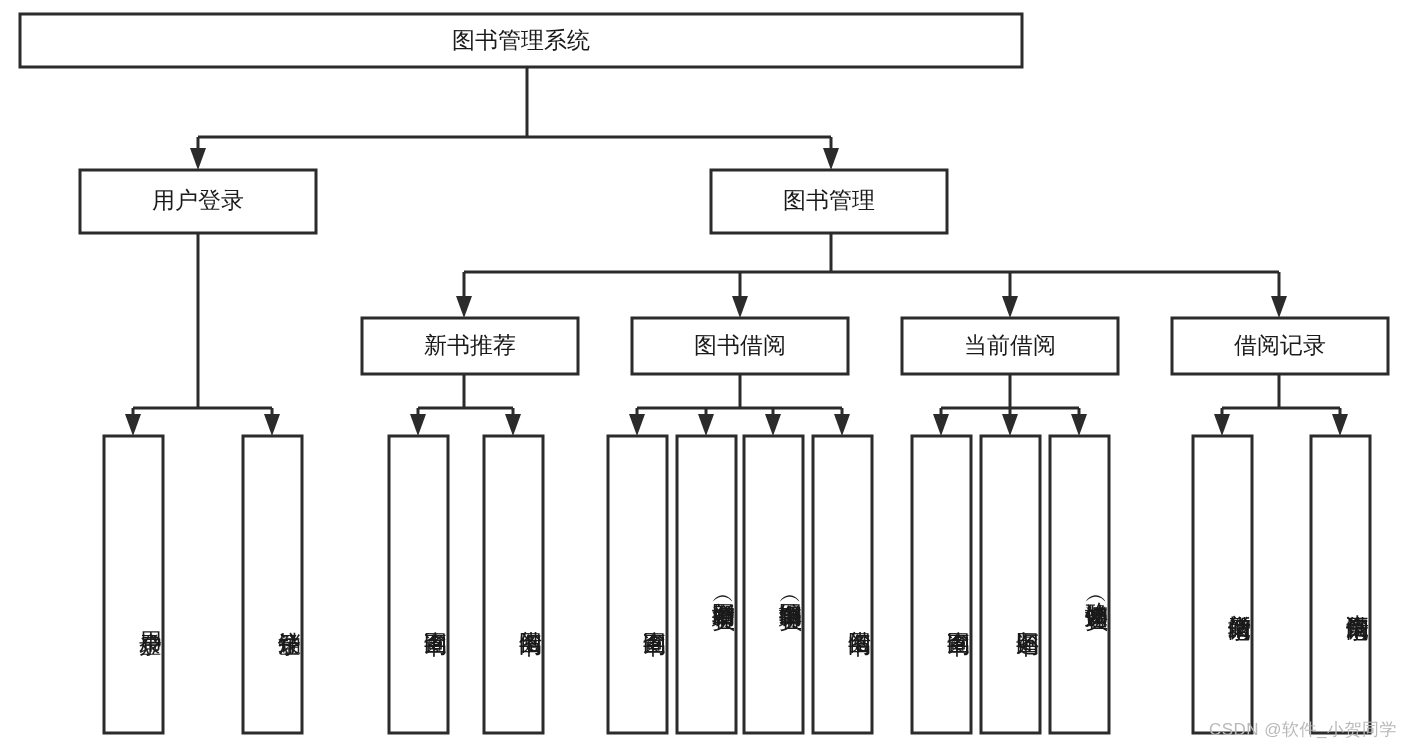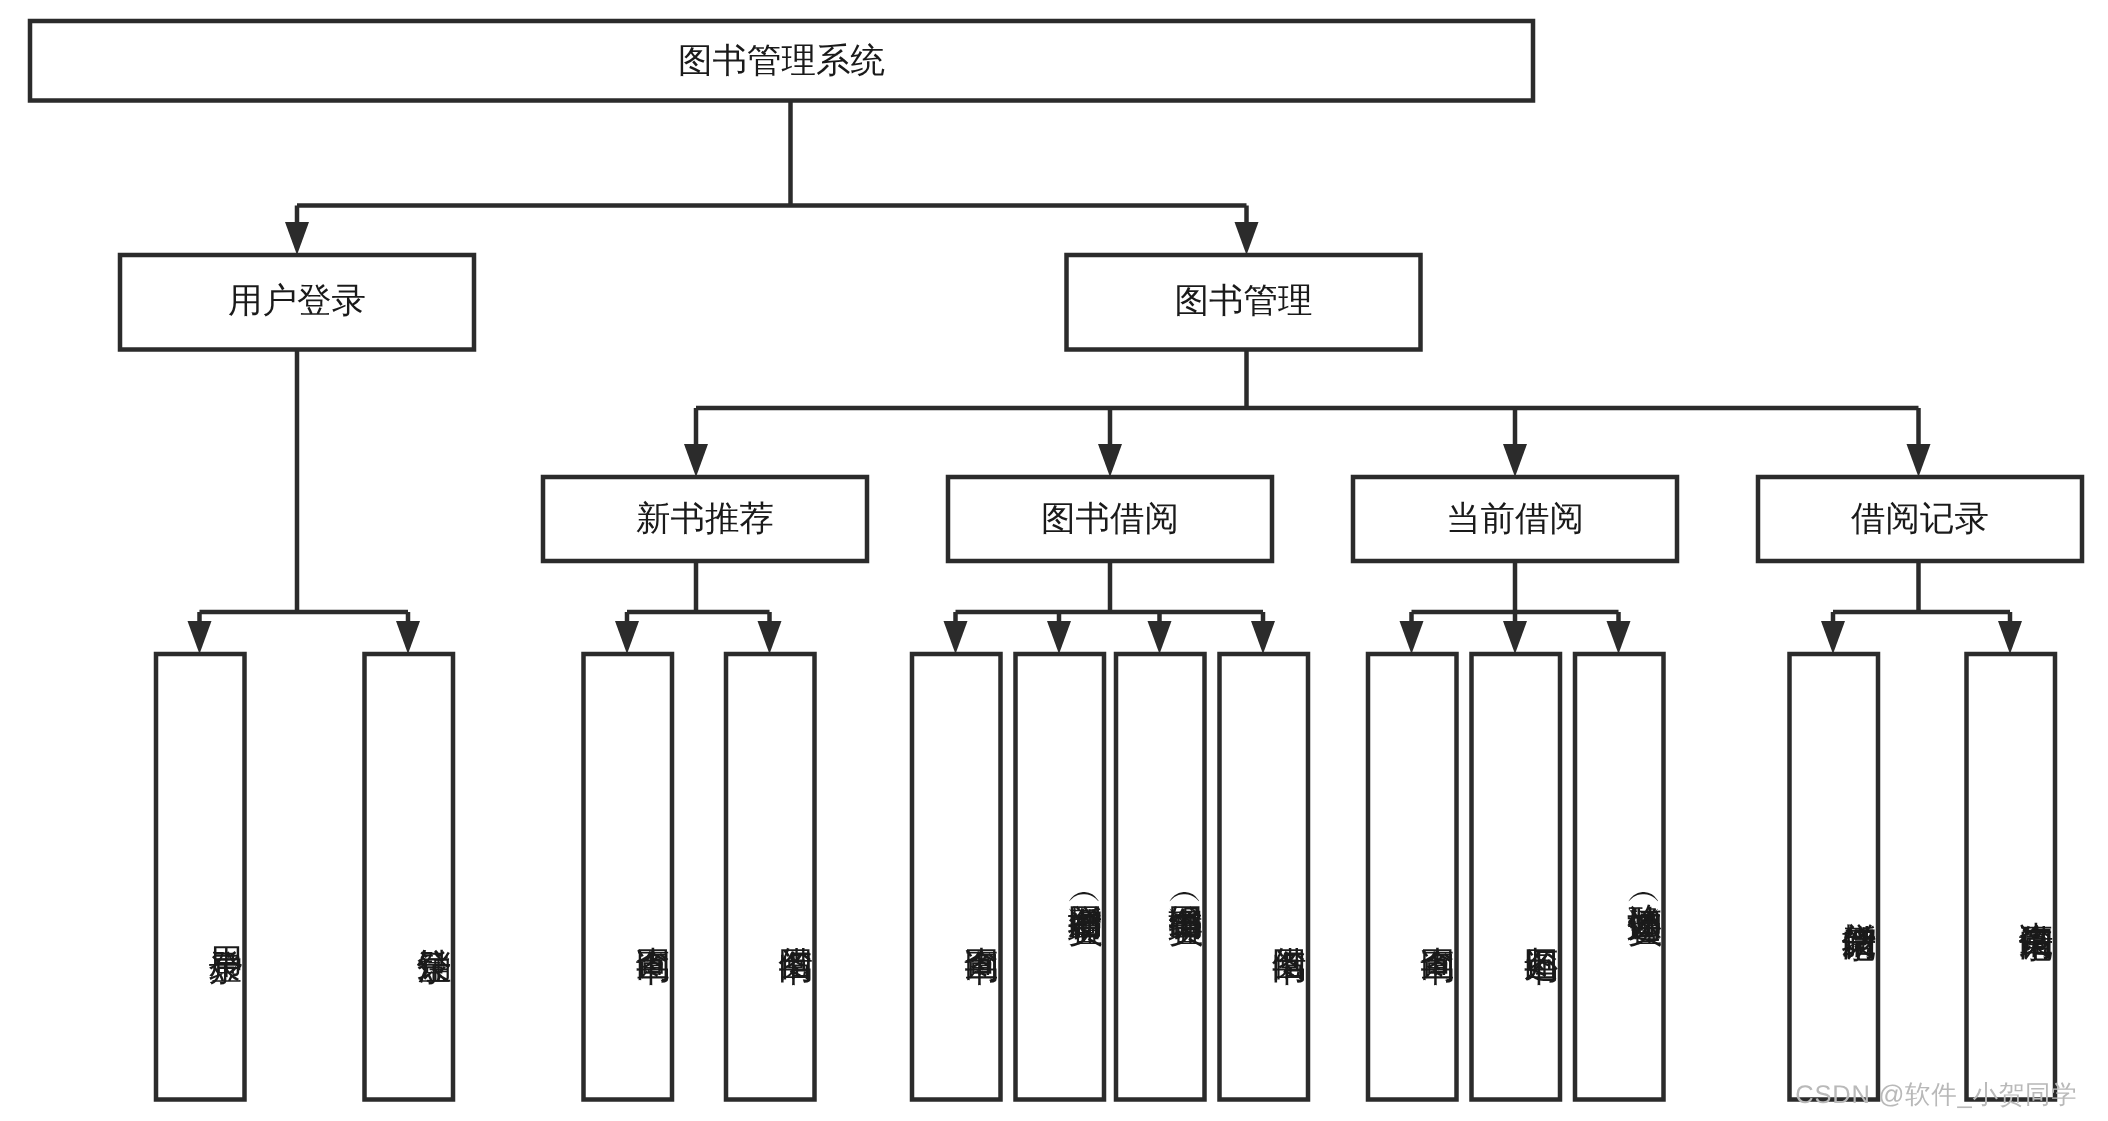--- a/index.html
+++ b/index.html
@@ -59,21 +59,21 @@
     line-height: 1.05;
     letter-spacing: 1px;
     display: flex;
     align-items: flex-start;
     justify-content: center;
     white-space: nowrap;
     pointer-events: none;
   }
   .watermark {
     position: absolute;
-    right: 20px;
+    right: 8px;
     bottom: 6px;
     font-family: "Liberation Sans", "DejaVu Sans", sans-serif;
     font-size: 17px;
     color: #b9b9b9;
     letter-spacing: 0.5px;
     white-space: nowrap;
   }
 </style>
 </head>
 <body>

